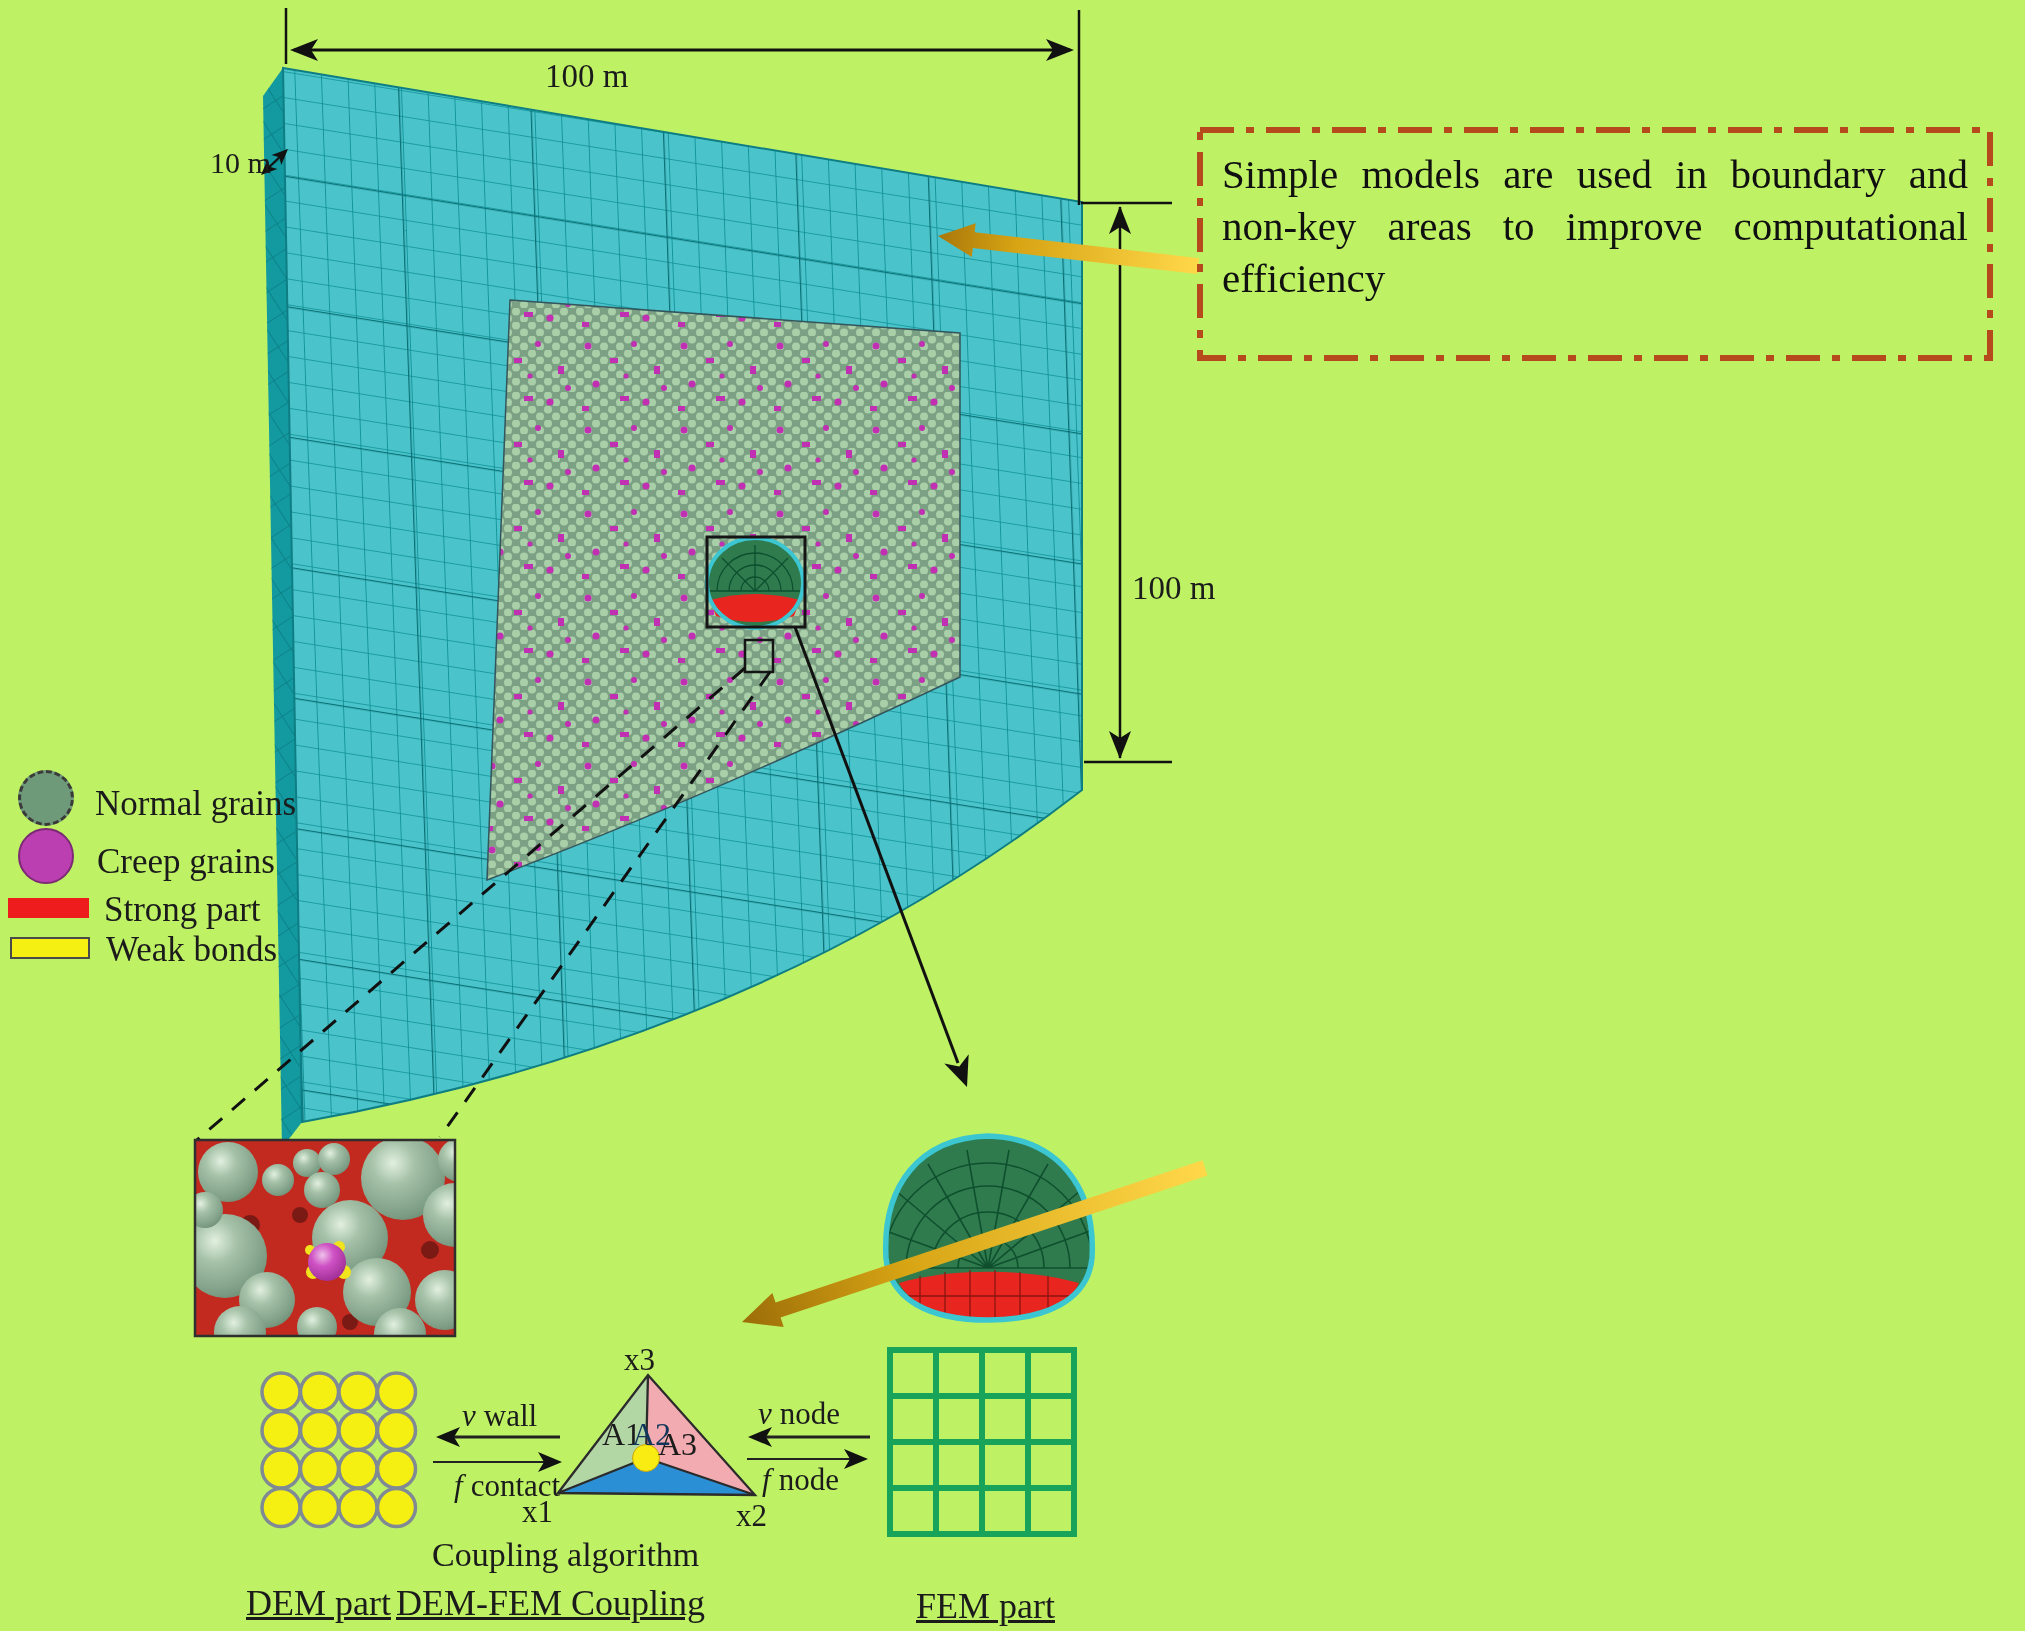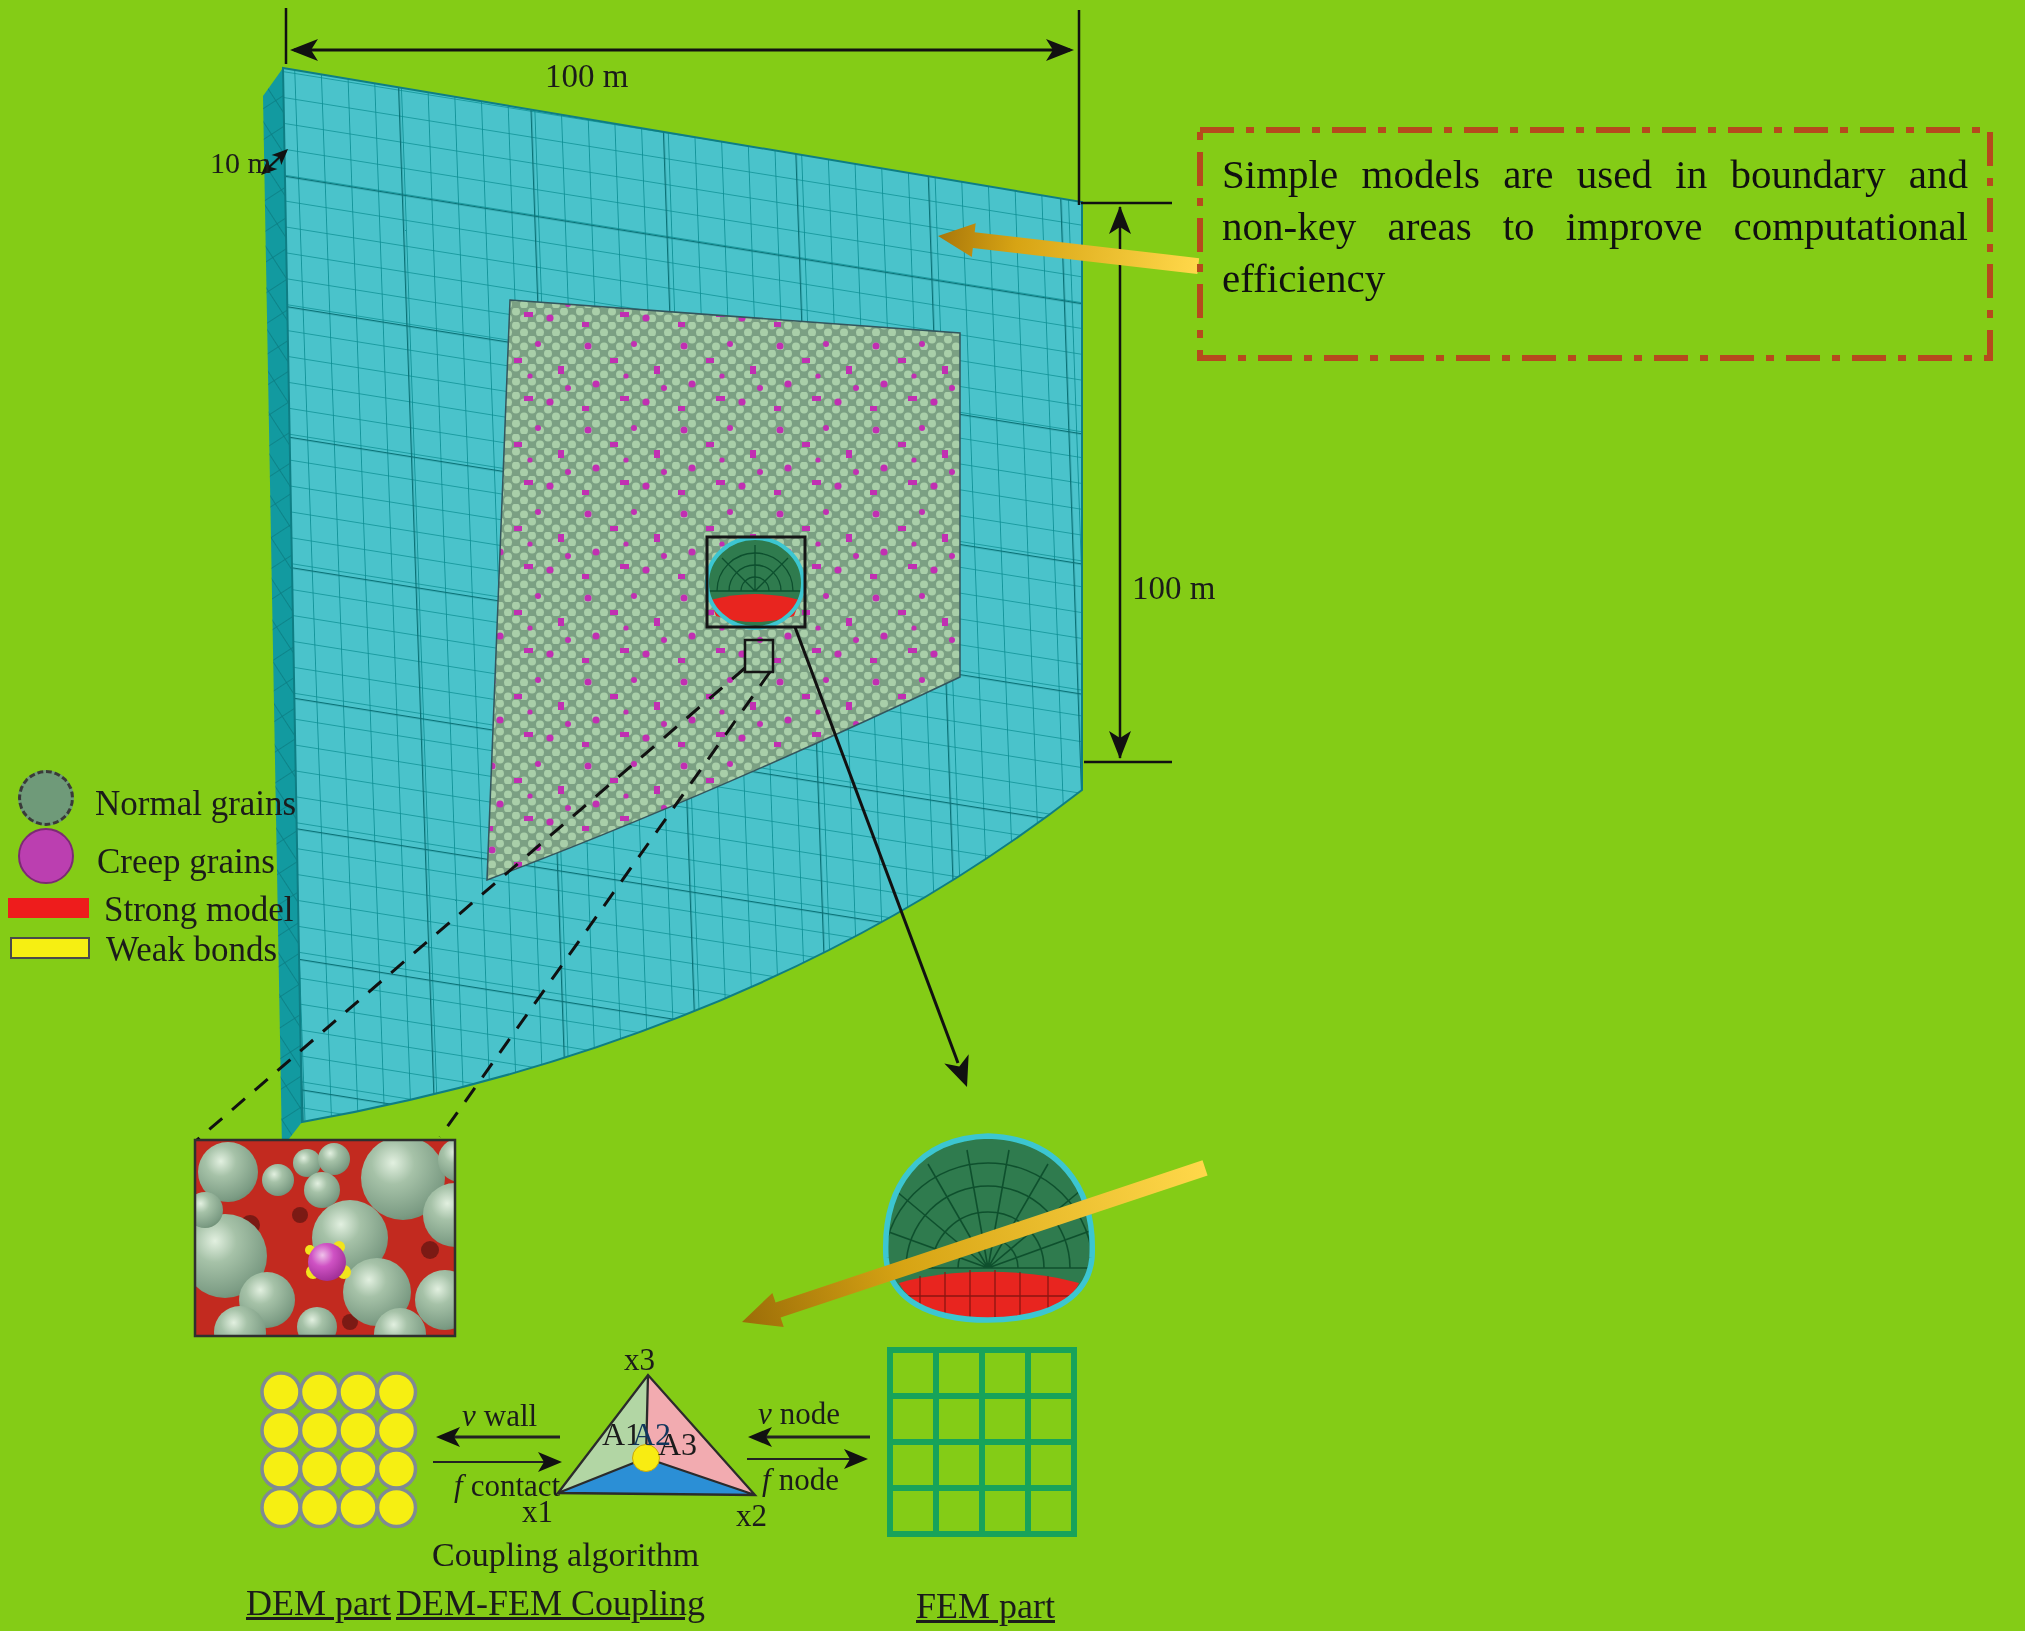--- a/index.html
+++ b/index.html
@@ -1,16 +1,16 @@
 <!DOCTYPE html>
 <html><head>
 <meta charset="utf-8">
 <style>
   html,body{margin:0;padding:0;background:#ffffff;}
-  #stage{position:relative;width:2025px;height:1631px;background:#84cc16;overflow:hidden;
+  #stage{position:relative;width:2025px;height:1631px;background:#bef264;overflow:hidden;
          font-family:"Liberation Serif",serif;}
   #diagram-svg{position:absolute;left:0;top:0;}
   .lbl{position:absolute;font-family:"Liberation Serif",serif;color:#1b1b1b;white-space:nowrap;}
   .f33{font-size:33px;} .f30{font-size:30px;} .f35{font-size:35px;} .f31{font-size:31px;}
   .f32{font-size:32px;} .f34{font-size:34px;margin-left:32px;} .f36{font-size:36px;text-decoration:underline;}
   .it{font-style:italic;margin-right:8px;}
   .note{position:absolute;box-sizing:border-box;padding:22px 26px;color:#101010;
         font-size:41px;line-height:1.27;text-align:justify;}
   .note .border-svg{position:absolute;left:0;top:0;width:100%;height:100%;pointer-events:none;}
   .note p{margin:0;position:relative;}
@@ -281,21 +281,21 @@
 <div class="lbl f30" style="left:210px;top:146px;">10 m</div>
 
 <div>
   <div class="swatch sw-circle" style="left:18px;top:770px;width:56px;height:56px;background:#6f9a79;border:3px dashed #3a3a3a;"></div>
   <div class="lbl f35" style="left:95px;top:784px;">Normal grains</div>
 
   <div class="swatch sw-circle" style="left:18px;top:828px;width:56px;height:56px;background:#bb3fb0;border:2px solid #7c2a74;"></div>
   <div class="lbl f35" style="left:97px;top:842px;">Creep grains</div>
 
   <div class="swatch" style="left:8px;top:898px;width:81px;height:20px;background:#ee1c1c;"></div>
-  <div class="lbl f35" style="left:104px;top:890px;">Strong model</div>
+  <div class="lbl f35" style="left:104px;top:890px;">Strong part</div>
 
   <div class="swatch" style="left:10px;top:937px;width:80px;height:22px;background:#f6ef12;border:2px solid #4a4a4a;"></div>
   <div class="lbl f35" style="left:106px;top:930px;">Weak bonds</div>
 </div>
 
 <div class="note justify-last" style="left:1196px;top:126px;width:798px;height:236px;">
   <svg class="border-svg" viewBox="0 0 798 236" preserveAspectRatio="none">
     <rect x="4" y="4" width="790" height="228" fill="none" stroke="#b64a1d" stroke-width="6" stroke-dasharray="34 12 8 12"></rect>
   </svg>
   <p>Simple models are used in boundary and non-key areas to improve computational efficiency</p>

